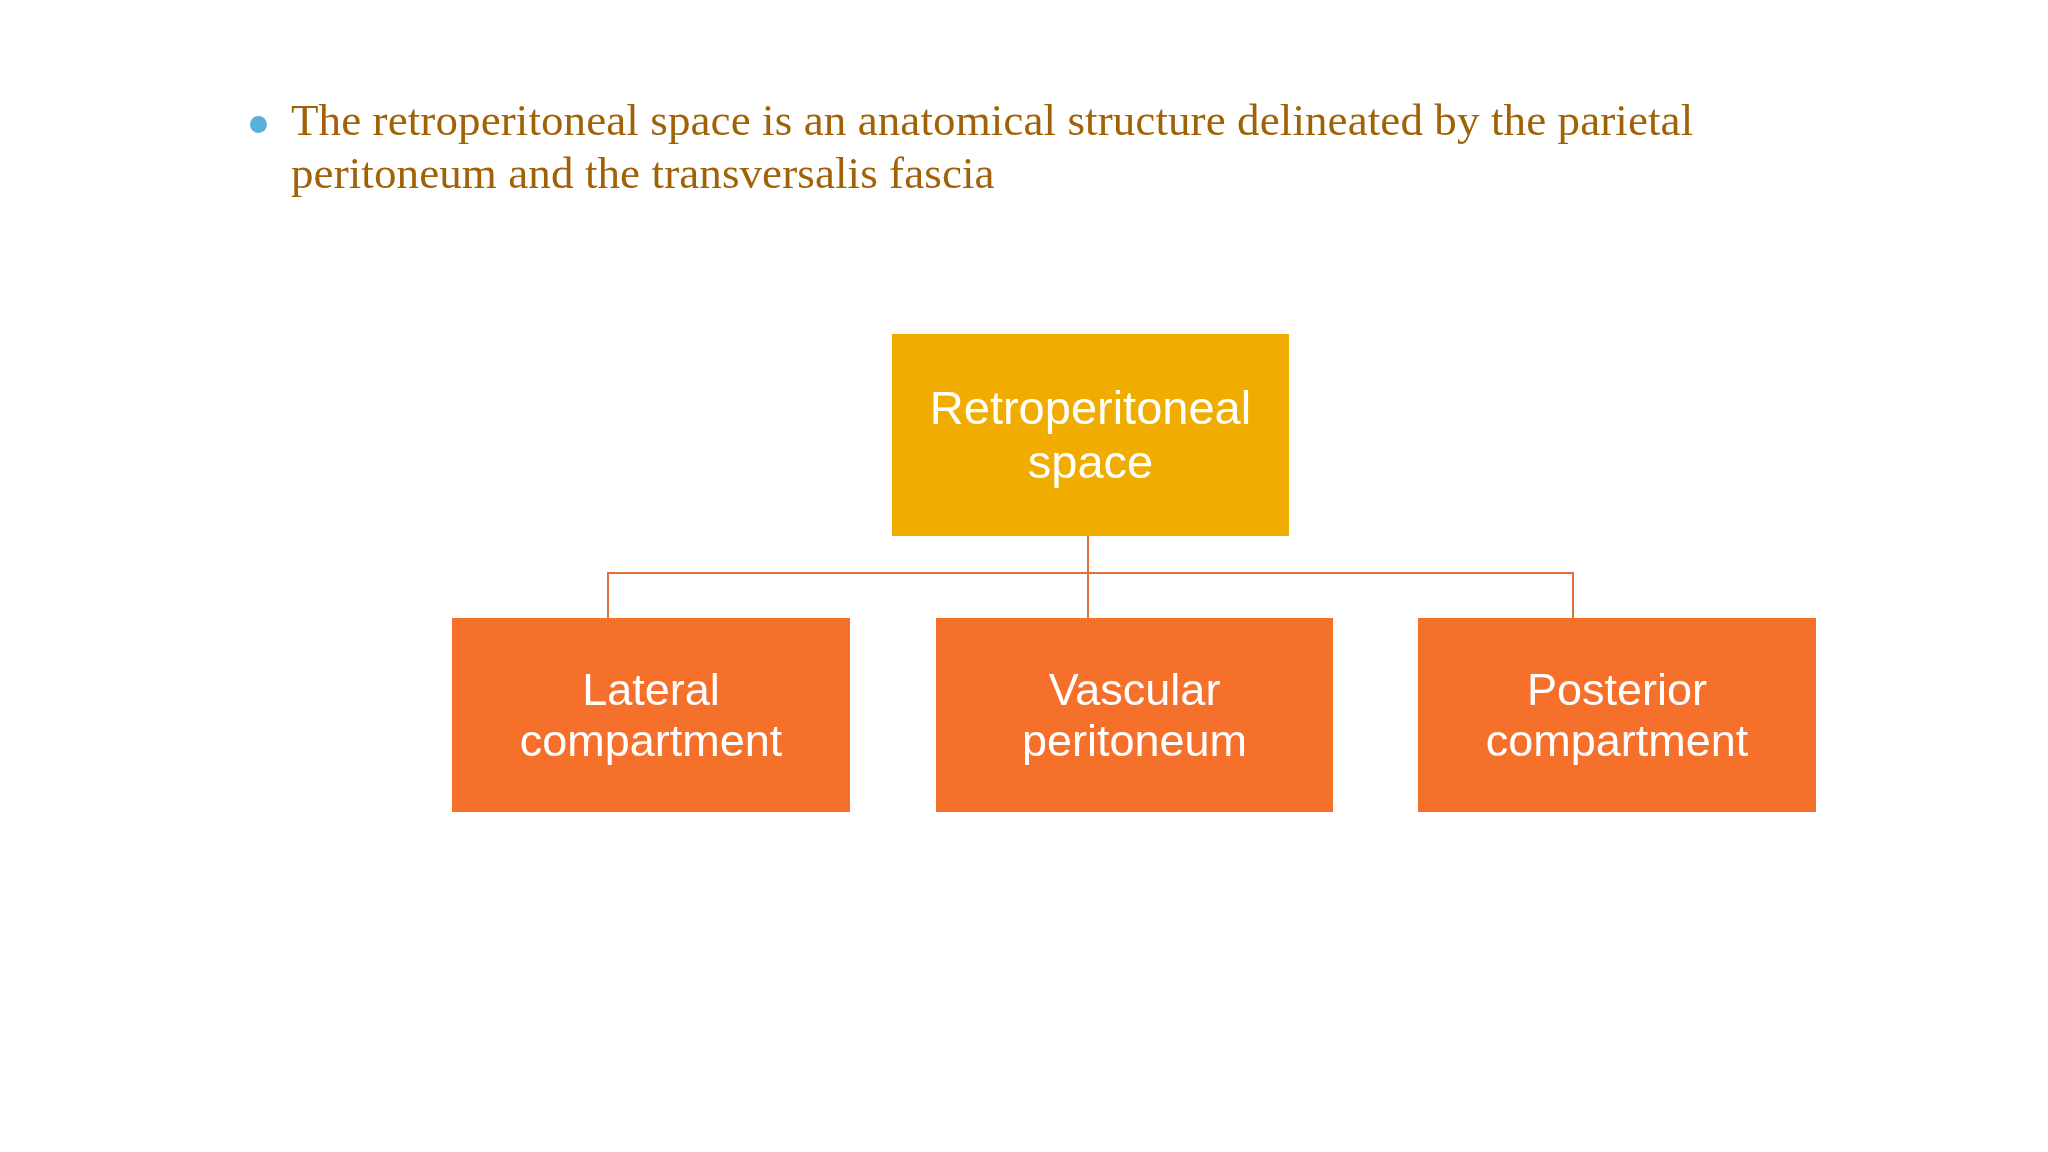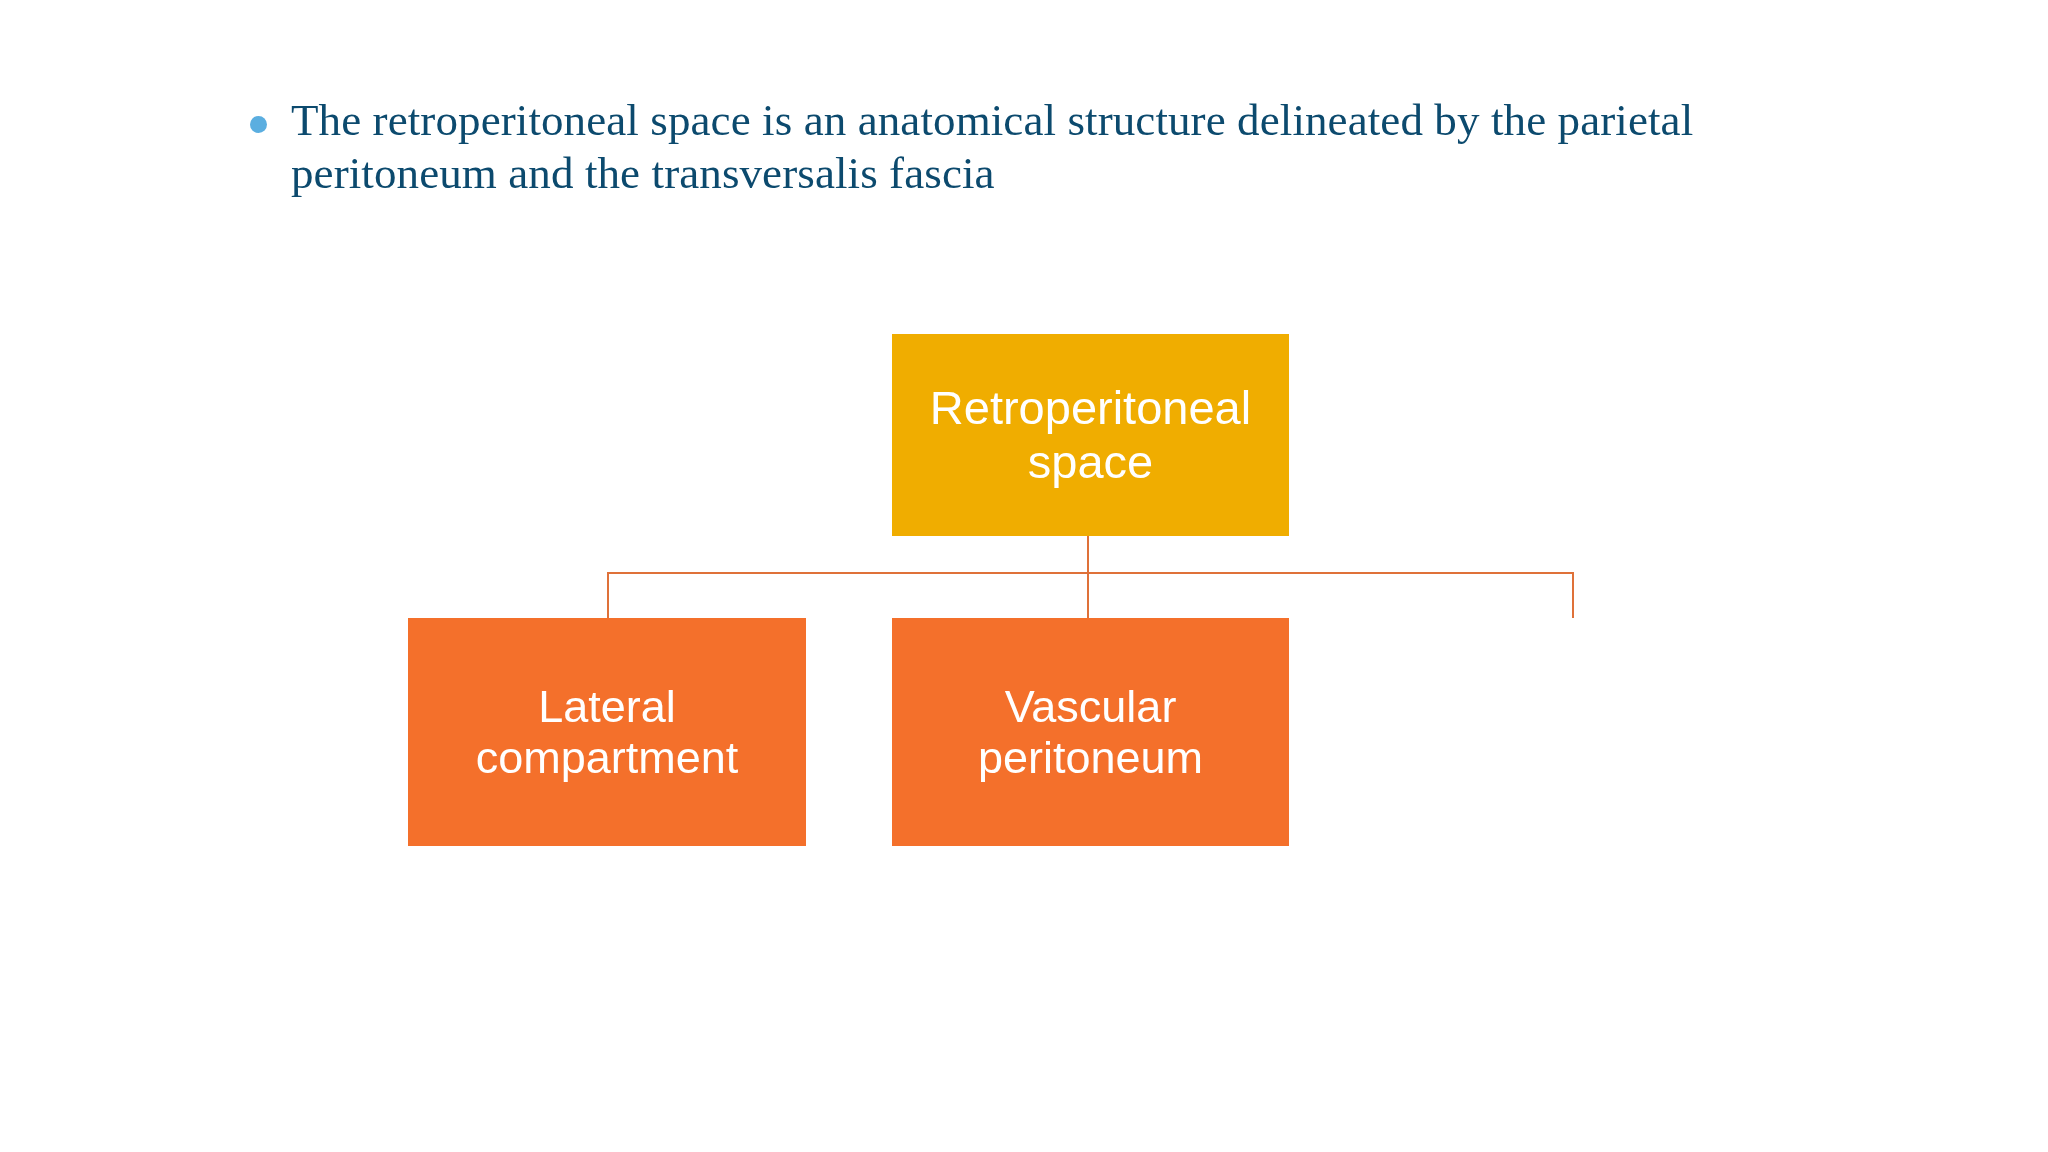--- a/index.html
+++ b/index.html
@@ -31,21 +31,21 @@
     border-radius: 50%;
     background: #5BAEE0;
     flex: 0 0 auto;
     margin-top: 22px;
     margin-right: 24px;
   }
   .bullet-text {
     font-family: "Liberation Serif", serif;
     font-size: 45px;
     line-height: 1.17;
-    color: #0c4a6e;
+    color: #a16207;
     letter-spacing: 0.1px;
     max-width: 1440px;
   }
 
   
   .chart {
     position: absolute;
     left: 0;
     top: 0;
     width: 2048px;
@@ -72,23 +72,24 @@
     left: 892px;
     top: 334px;
     width: 397px;
     height: 202px;
     background: #F0AD00;
     font-size: 47px;
   }
 
   .node-child {
     top: 618px;
-    height: 228px;
+    height: 194px;
     background: #F4702B;
     font-size: 45px;
+    margin-left: 44px;
   }
   .node-lateral   { left: 408px;  width: 398px; }
   .node-vascular  { left: 892px;  width: 397px; }
   .node-posterior { left: 1374px; width: 398px; }
 
   
   .conn {
     position: absolute;
     background: #DF7139;
   }
@@ -137,15 +138,16 @@
     <div class="conn conn-bus"></div>
     <div class="conn conn-drop-left"></div>
     <div class="conn conn-drop-right"></div>
 
     <div class="node node-root">Retroperitoneal space</div>
 
     <div class="node node-child node-lateral">Lateral compartment</div>
 
     <div class="node node-child node-vascular">Vascular peritoneum</div>
 
+    <div class="node node-child node-posterior">Posterior compartment</div>
 
   </div>
 </div>
 
 </body></html>

